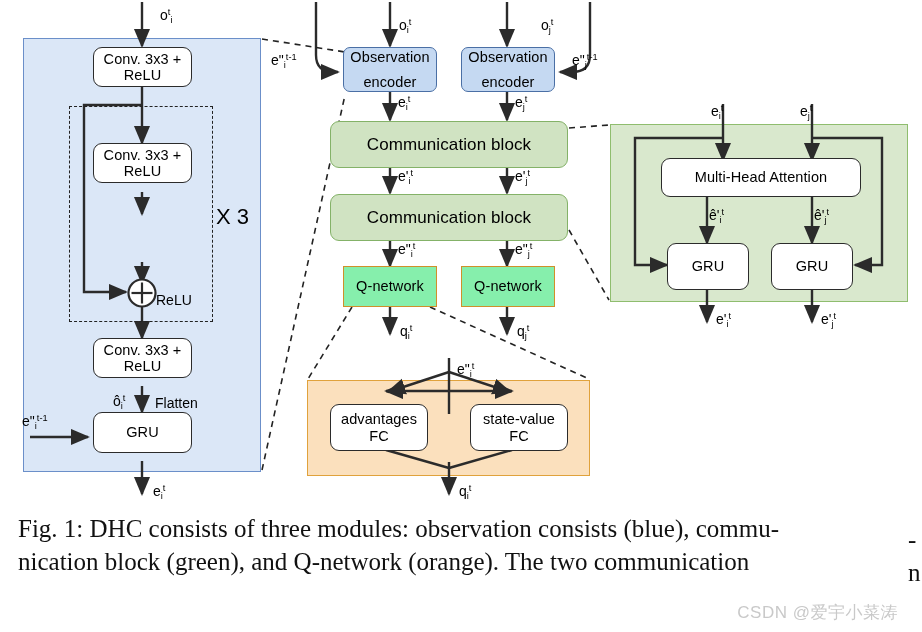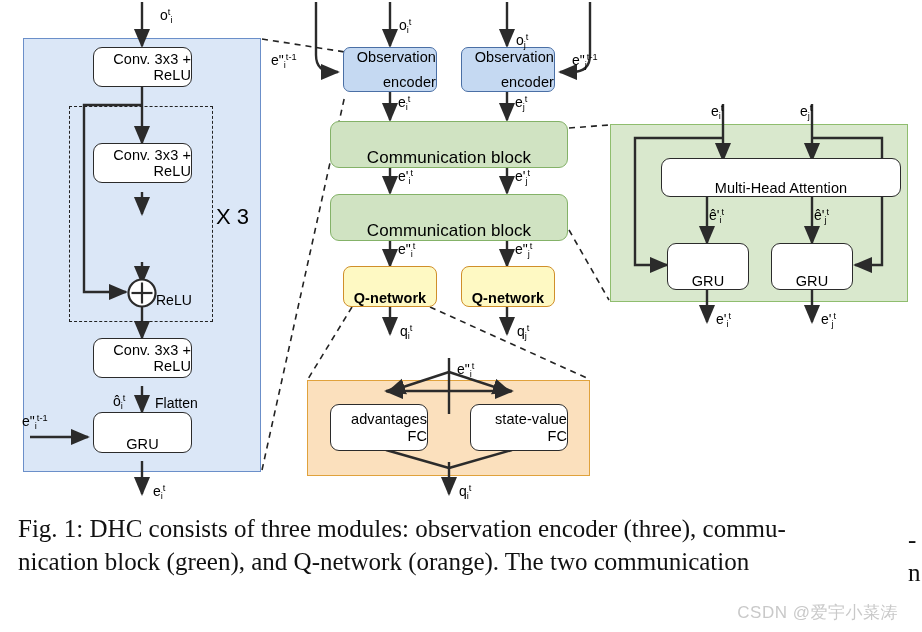--- a/index.html
+++ b/index.html
@@ -8,26 +8,26 @@
   #fig{position:absolute;left:0;top:0;width:922px;height:510px;}
   svg.layer{position:absolute;left:0;top:0;width:922px;height:510px;overflow:visible;}
 
   
   .panel{position:absolute;box-sizing:border-box;}
   .panel-blue{background:#dbe7f7;border:1.5px solid #6b8fc9;}
   .panel-green{background:#d9e8cd;border:1.5px solid #8fbd6e;}
   .panel-orange{background:#fbe0bd;border:1.5px solid #e0a23c;}
 
   
-  .node{position:absolute;box-sizing:border-box;display:flex;align-items:flex-end;
+  .node{position:absolute;box-sizing:border-box;display:flex;align-items:center;
         justify-content:center;text-align:center;line-height:1.12;
         border:1.6px solid #333;border-radius:9px;background:#fff;
         font-size:14.5px;letter-spacing:.1px;}
   .node.blue{background:#c5d9f2;border-color:#4a6fa5;border-radius:7px;gap:8px;}
-  .node.orange{background:#fef9c3;border-color:#d08f2a;border-radius:8px;font-weight:bold;}
+  .node.orange{background:#86efac;border-color:#d08f2a;border-radius:0;}
   .node.commblock{background:#d0e3c2;border-color:#84b268;border-radius:9px;font-size:17px;}
   .node.plain{background:#fff;border-color:#2b2b2b;}
 
   
   .dashbox{position:absolute;box-sizing:border-box;border:1.6px dashed #222;background:transparent;}
 
   
   .lbl{position:absolute;white-space:nowrap;font-size:14px;line-height:1;}
   .lbl.big{font-size:22px;font-weight:400;text-align:center;}
   .lbl sub{font-size:.66em;vertical-align:-.28em;}
@@ -200,38 +200,38 @@
 
   <div class="node orange" style="left:343px;top:266px;width:94px;height:41px;">
     <span>Q-network</span>
   </div>
 
   <div class="node orange" style="left:461px;top:266px;width:94px;height:41px;">
     <span>Q-network</span>
   </div>
 
   <span class="lbl" style="left:399px;top:18px;"><span>o</span><sub>i</sub><sup>t</sup></span>
-  <span class="lbl" style="left:516px;top:18px;margin-top:15px;"><span>o</span><sub>j</sub><sup>t</sup></span>
+  <span class="lbl" style="left:541px;top:18px;"><span>o</span><sub>j</sub><sup>t</sup></span>
 
   <span class="lbl" style="left:271px;top:53px;"><span>e"</span><sub>i</sub><sup>t-1</sup></span>
   <span class="lbl" style="left:572px;top:53px;"><span>e"</span><sub>j</sub><sup>t-1</sup></span>
 
   <span class="lbl" style="left:398px;top:95px;"><span>e</span><sub>i</sub><sup>t</sup></span>
   <span class="lbl" style="left:515px;top:95px;"><span>e</span><sub>j</sub><sup>t</sup></span>
 
   <span class="lbl" style="left:398px;top:169px;"><span>e'</span><sub>i</sub><sup>t</sup></span>
   <span class="lbl" style="left:515px;top:169px;"><span>e'</span><sub>j</sub><sup>t</sup></span>
 
   <span class="lbl" style="left:398px;top:242px;"><span>e"</span><sub>i</sub><sup>t</sup></span>
   <span class="lbl" style="left:515px;top:242px;"><span>e"</span><sub>j</sub><sup>t</sup></span>
 
   <span class="lbl" style="left:400px;top:324px;"><span>q</span><sub>i</sub><sup>t</sup></span>
   <span class="lbl" style="left:517px;top:324px;"><span>q</span><sub>j</sub><sup>t</sup></span>
 
-  <div class="node plain" style="left:661px;top:158px;width:240px;height:39px;">
+  <div class="node plain" style="left:661px;top:158px;width:200px;height:39px;">
     <span>Multi-Head Attention</span>
   </div>
 
   <div class="node plain" style="left:667px;top:243px;width:82px;height:47px;">
     <span>GRU</span>
   </div>
 
   <div class="node plain" style="left:771px;top:243px;width:82px;height:47px;">
     <span>GRU</span>
   </div>
@@ -255,20 +255,20 @@
     <span>FC</span>
   </div>
 
   <span class="lbl" style="left:457px;top:362px;"><span>e"</span><sub>i</sub><sup>t</sup></span>
 
   <span class="lbl" style="left:459px;top:484px;"><span>q</span><sub>i</sub><sup>t</sup></span>
 
 </div>
 
 <div id="caption">
-  <div>Fig. 1: DHC consists of three modules: observation encoder (three), commu-</div>
+  <div>Fig. 1: DHC consists of three modules: observation consists (blue), commu-</div>
   <div>nication block (green), and Q-network (orange). The two communication</div>
 </div>
 
 <div class="edgecut" style="top:526px;">-</div>
 <div class="edgecut" style="top:559px;">n</div>
 
 <div id="watermark">CSDN @爱宇小菜涛</div>
 
 </body></html>

